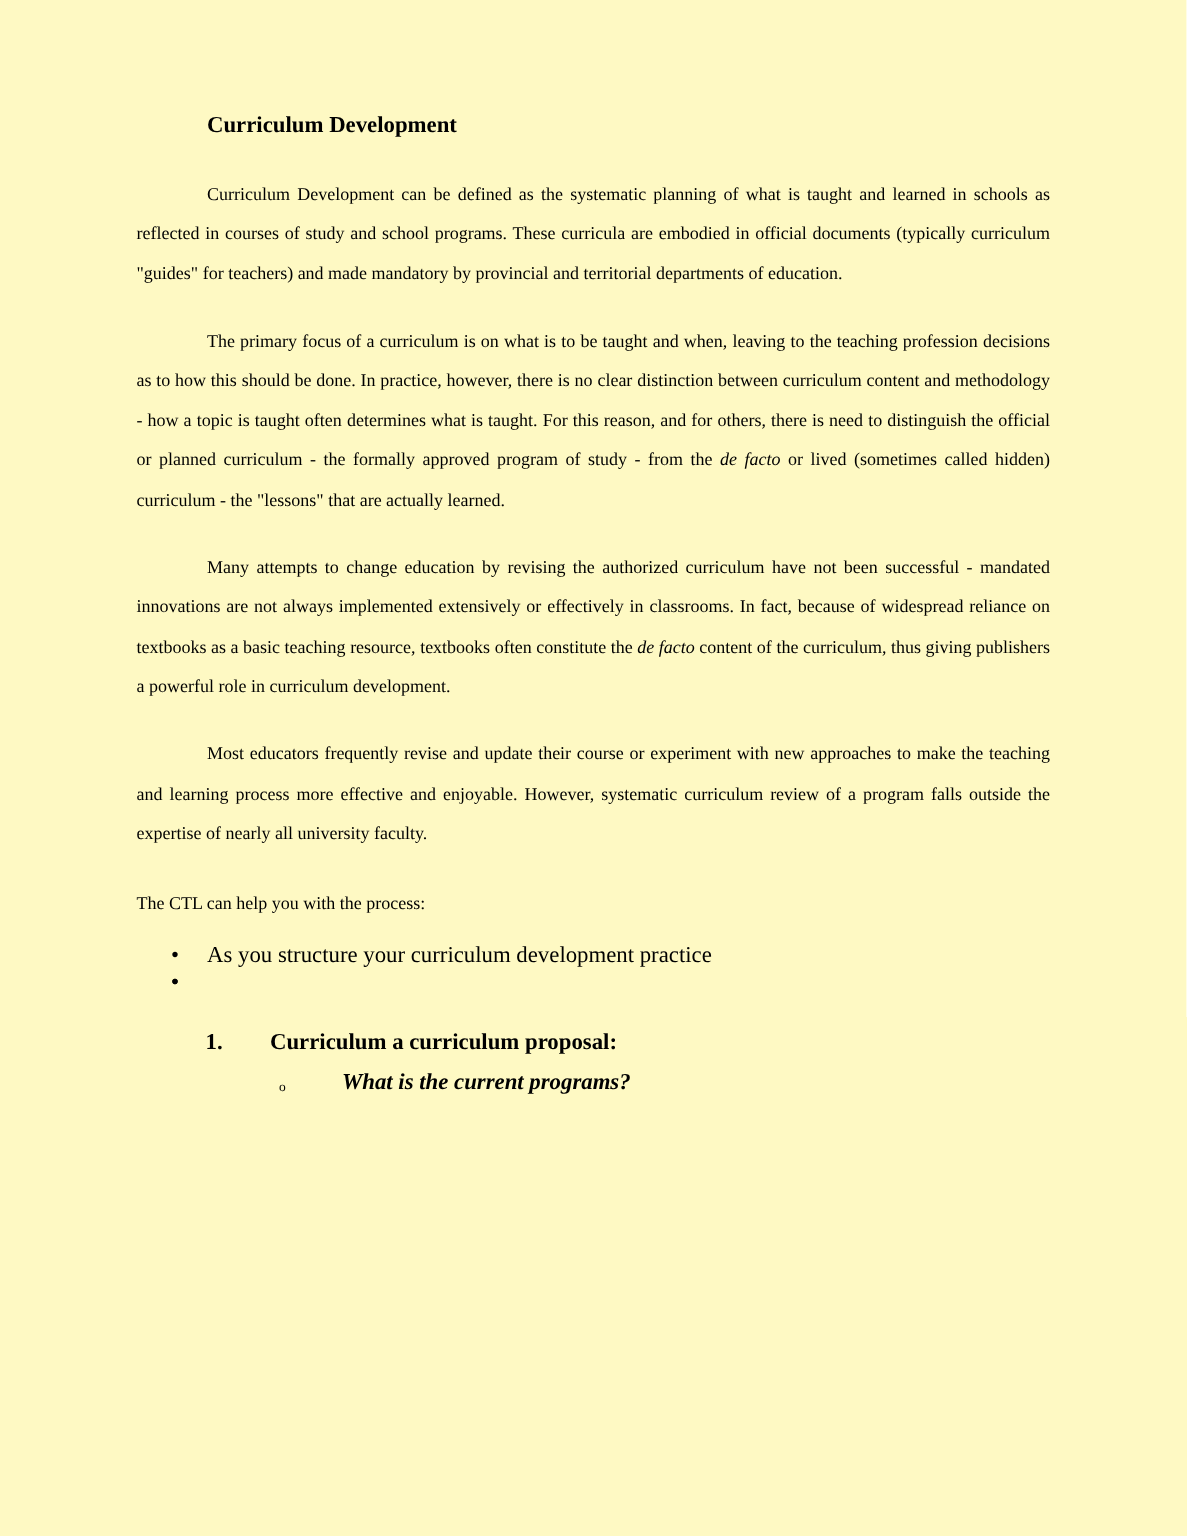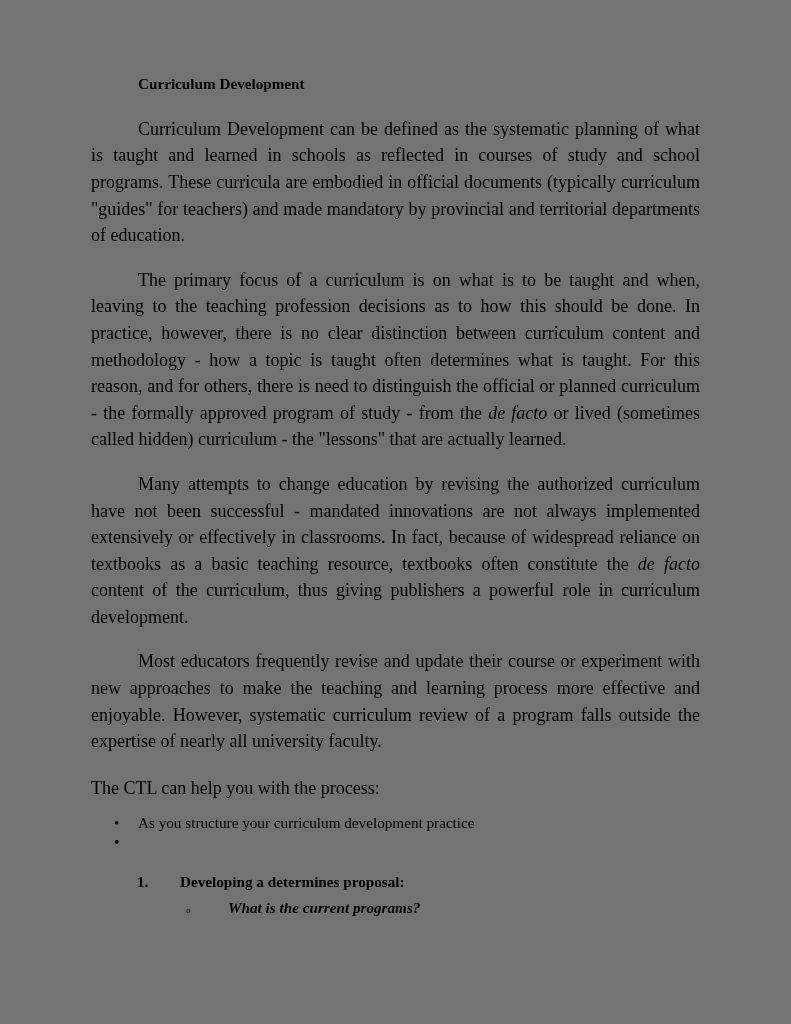--- a/index.html
+++ b/index.html
@@ -9,21 +9,21 @@
   }
   body {
     font-family: "Liberation Serif", "DejaVu Serif", serif;
     color: #000000;
     -webkit-font-smoothing: antialiased;
   }
   .page {
     position: relative;
     width: 791px;
     height: 1024px;
-    background: #737373;
+    background: #fef9c3;
     overflow: hidden;
     box-sizing: border-box;
   }
   .content {
     position: absolute;
     left: 91px;
     top: 0;
     width: 609px;
   }
 
@@ -33,21 +33,21 @@
     font-weight: bold;
     line-height: 26.6px;
     text-align: left;
   }
   .heading.indented {
     padding-left: 47px;
   }
 
   
   .para {
-    font-size: 18px;
+    font-size: 12px;
     line-height: 26.6px;
     text-align: justify;
     text-justify: inter-word;
     margin: 0;
     hyphens: none;
   }
   .para.indent-first {
     text-indent: 47px;
   }
   .para.flush {
@@ -192,21 +192,21 @@
     </ul>
 
     <div class="sp-18"></div>
 
 
     <div class="sp-18"></div>
 
     <ol class="num-list">
       <li class="num-item">
         <span class="num-marker">1.</span>
-        <span>Developing a determines proposal:</span>
+        <span>Curriculum a curriculum proposal:</span>
       </li>
       <li style="list-style:none">
         <ul class="sub-list">
           <li class="sub-item">
             <span class="sub-marker">o</span>
             <span>What is the current programs?</span>
           </li>
         </ul>
       </li>
     </ol>

